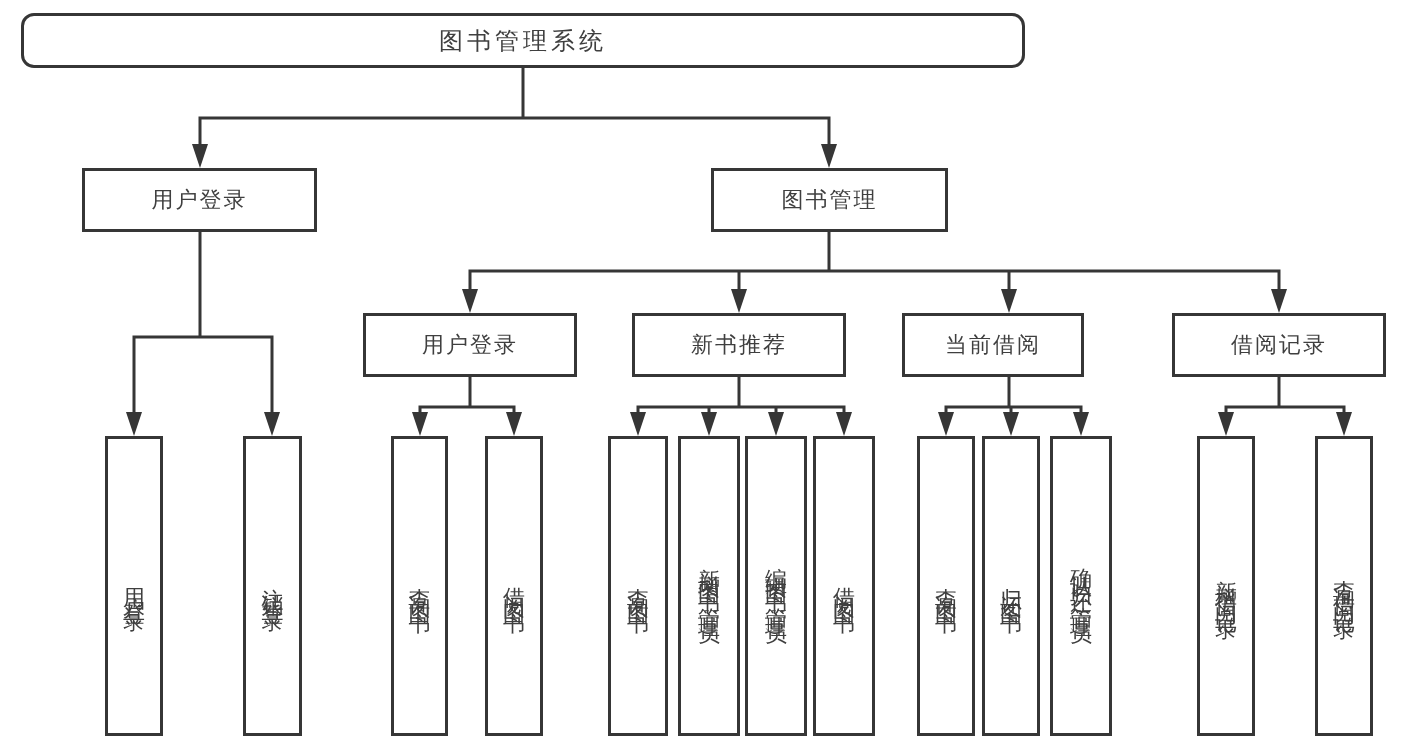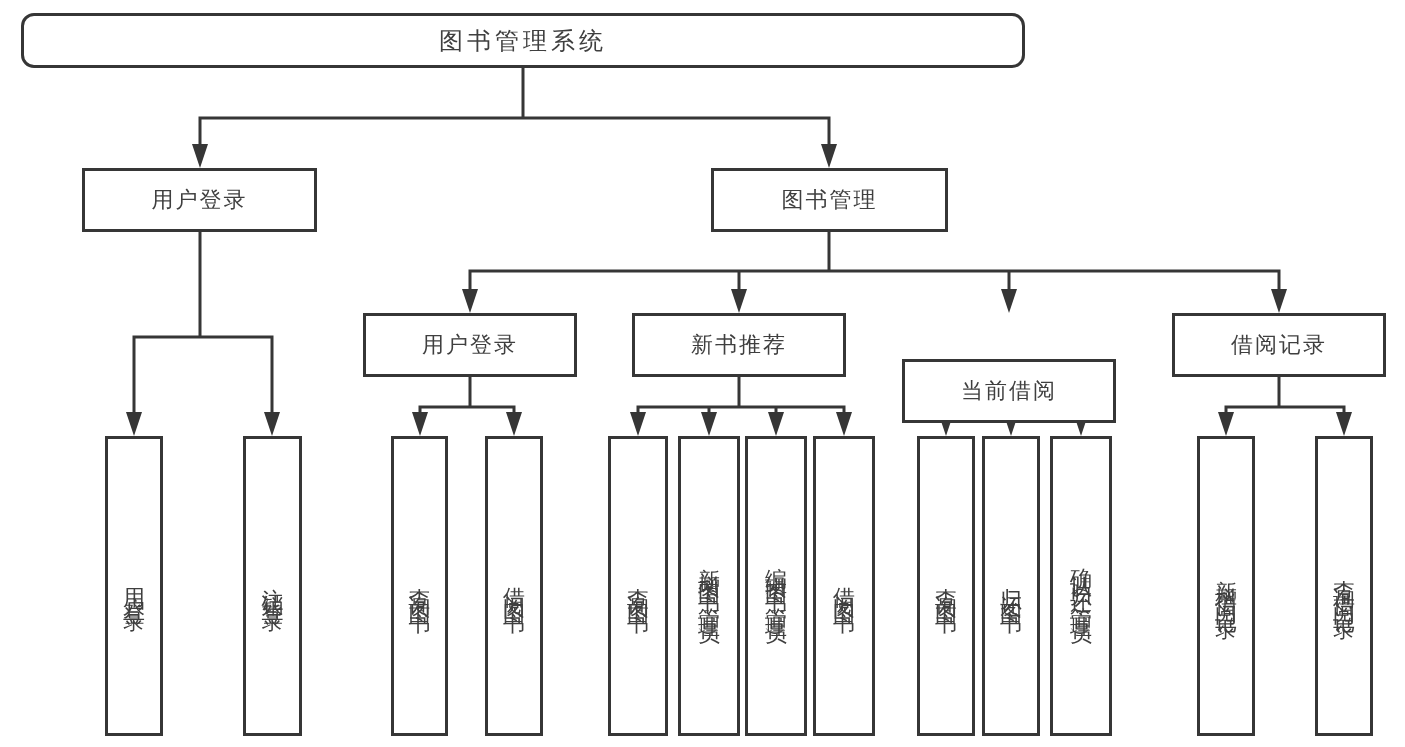--- a/index.html
+++ b/index.html
@@ -133,21 +133,21 @@
   <div class="node node-h" style="left:711px;top:168px;width:237px;height:64px;">
     <span>图书管理</span>
   </div>
 
   <div class="node node-h" style="left:363px;top:313px;width:214px;height:64px;">
     <span>用户登录</span>
   </div>
   <div class="node node-h" style="left:632px;top:313px;width:214px;height:64px;">
     <span>新书推荐</span>
   </div>
-  <div class="node node-h" style="left:902px;top:313px;width:214px;height:64px;margin-top:46px;">
+  <div class="node node-h" style="left:902px;top:313px;width:182px;height:64px;">
     <span>当前借阅</span>
   </div>
   <div class="node node-h" style="left:1172px;top:313px;width:214px;height:64px;">
     <span>借阅记录</span>
   </div>
 
   <div class="node node-v" style="left:105px;top:436px;width:58px;height:300px;">
     <span class="vtext">用户登录</span>
   </div>
   <div class="node node-v" style="left:243px;top:436px;width:59px;height:300px;">

